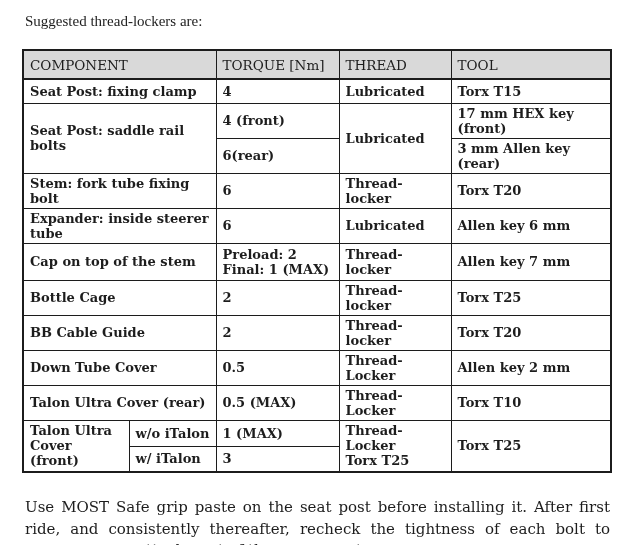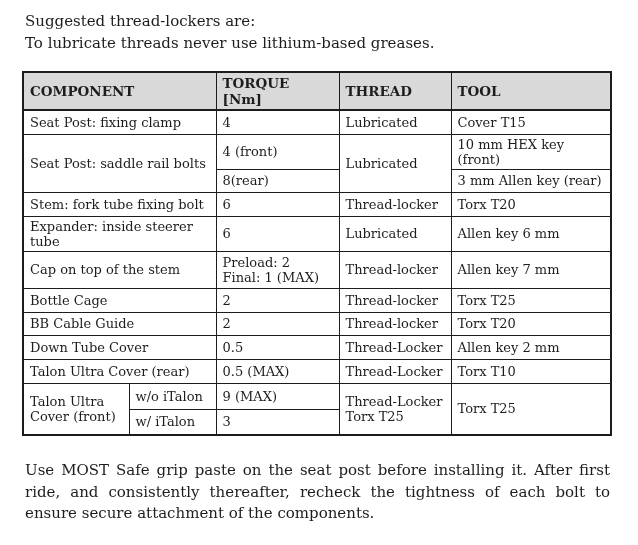--- a/index.html
+++ b/index.html
@@ -11,62 +11,62 @@
     width: 638px;
     height: 545px;
     font-family: "DejaVu Serif", "Liberation Serif", serif;
     color: #1d1d1d;
     overflow: hidden;
   }
   .intro {
     margin: 10px 0 0 25px;
     font-size: 15px;
     line-height: 22px;
+    font-family: Liberation Serif, serif;
   }
   .intro div { white-space: pre; }
   table.spec {
     margin: 17px 0 0 22px;
     border-collapse: collapse;
     table-layout: fixed;
     width: 588px;
     border: 2px solid #1c1c1c;
   }
   table.spec th, table.spec td {
     border: 1px solid #1c1c1c;
     padding: 2px 6px;
     font-size: 13px;
     vertical-align: middle;
     text-align: left;
     overflow: hidden;
-    font-weight: normal;
+    font-weight: bold;
   }
   table.spec tr.hdr th {
     background: #d9d9d9;
-    font-weight: bold;
+    font-weight: normal;
     font-size: 13.5px;
     height: 23px;
     border-bottom: 2px solid #1c1c1c;
   }
   tr.h24 { height: 24px; }
   tr.h23 { height: 23px; }
   tr.h37 { height: 37px; }
   tr.h26 { height: 26px; margin-left: 32px; }
   .footer {
     margin: 24px 28px 0 25px;
     font-size: 15px;
     line-height: 21.5px;
     text-align: justify;
   }
 </style>
 </head>
 <body>
 
 <div class="intro">
   <div>Suggested thread-lockers are:</div>
-  <div>To lubricate threads never use lithium-based greases.</div>
 </div>
 
 <table class="spec">
   <colgroup>
     <col style="width:106px">
     <col style="width:87px">
     <col style="width:123px">
     <col style="width:112px">
     <col style="width:160px">
   </colgroup>
@@ -76,31 +76,31 @@
     <th colspan="2">COMPONENT</th>
     <th>TORQUE [Nm]</th>
     <th>THREAD</th>
     <th>TOOL</th>
   </tr>
 
   <tr class="h24">
     <td colspan="2">Seat Post: fixing clamp</td>
     <td>4</td>
     <td>Lubricated</td>
-    <td>Cover T15</td>
+    <td>Torx T15</td>
   </tr>
 
   <tr class="h24">
     <td colspan="2" rowspan="2">Seat Post: saddle rail bolts</td>
     <td>4 (front)</td>
     <td rowspan="2">Lubricated</td>
-    <td>10 mm HEX key (front)</td>
+    <td>17 mm HEX key (front)</td>
   </tr>
   <tr class="h23">
-    <td>8(rear)</td>
+    <td>6(rear)</td>
     <td>3 mm Allen key (rear)</td>
   </tr>
 
   <tr class="h24">
     <td colspan="2">Stem: fork tube fixing bolt</td>
     <td>6</td>
     <td>Thread-locker</td>
     <td>Torx T20</td>
   </tr>
 
@@ -145,21 +145,21 @@
   <tr class="h24">
     <td colspan="2">Talon Ultra Cover (rear)</td>
     <td>0.5 (MAX)</td>
     <td>Thread-Locker</td>
     <td>Torx T10</td>
   </tr>
 
   <tr class="h26">
     <td rowspan="2">Talon Ultra Cover (front)</td>
     <td>w/o iTalon</td>
-    <td>9 (MAX)</td>
+    <td>1 (MAX)</td>
     <td rowspan="2">
       <div>Thread-Locker</div>
       <div>Torx T25</div>
     </td>
     <td rowspan="2">Torx T25</td>
   </tr>
   <tr class="h26">
     <td>w/ iTalon</td>
     <td>3</td>
   </tr>

